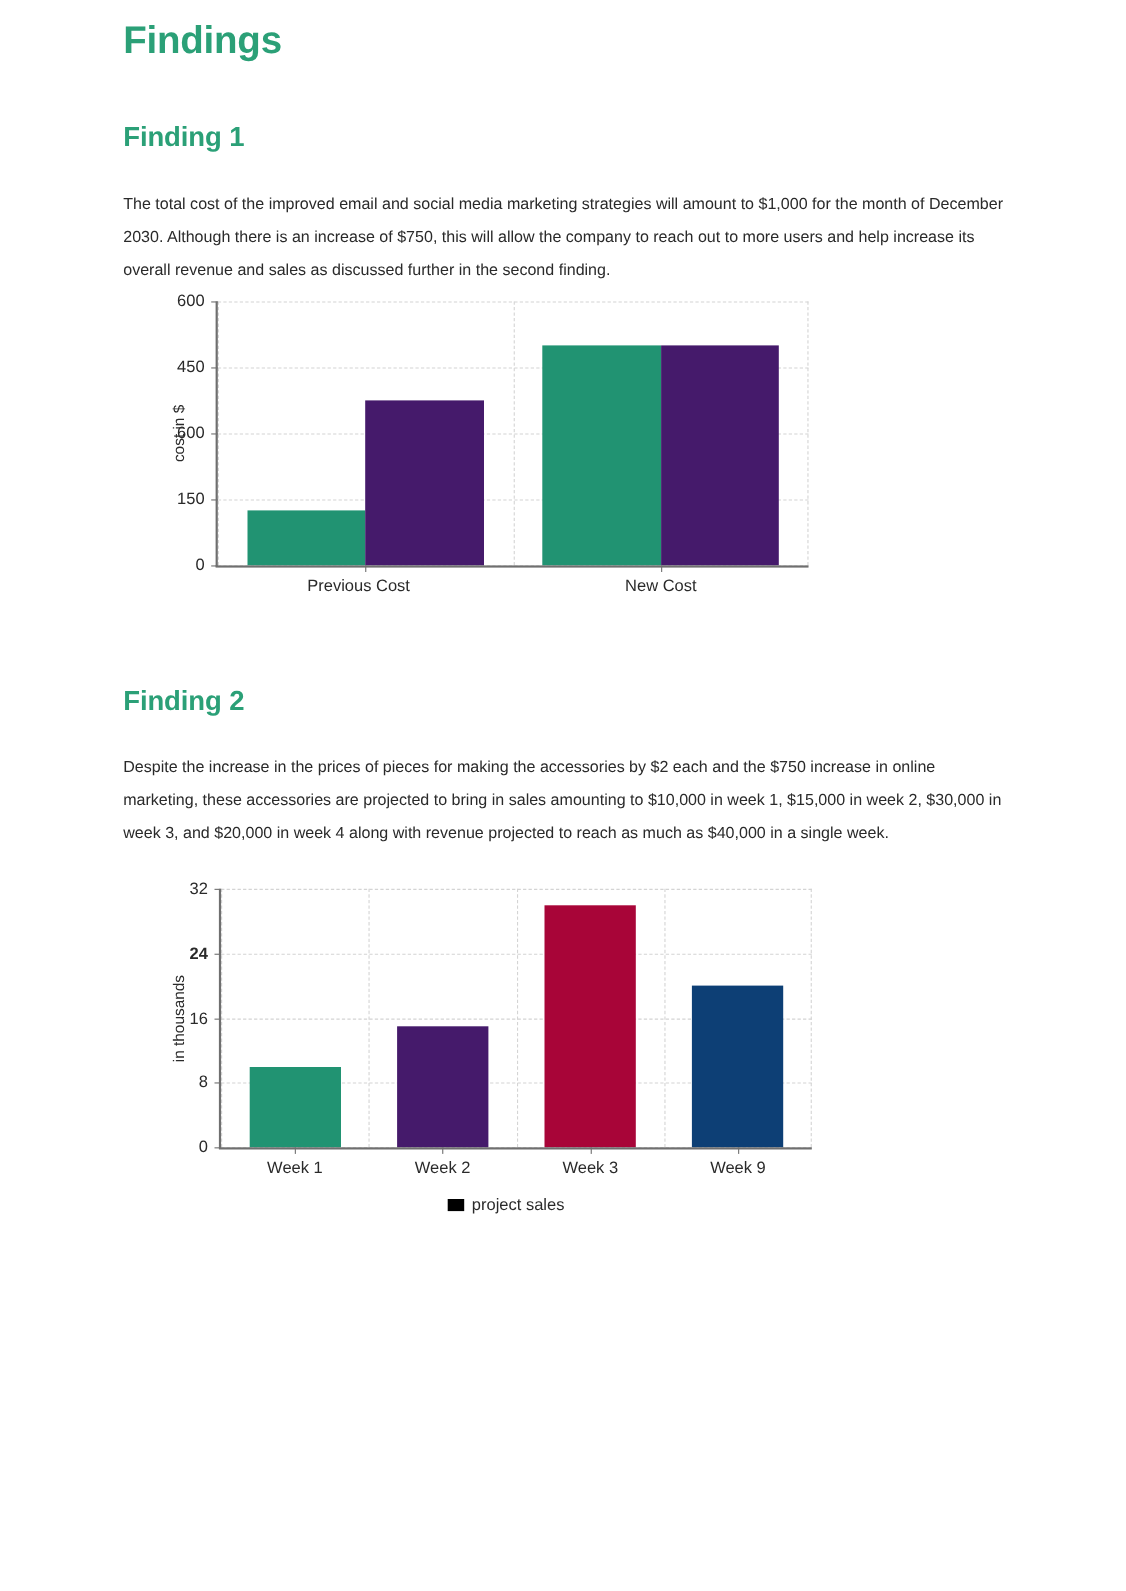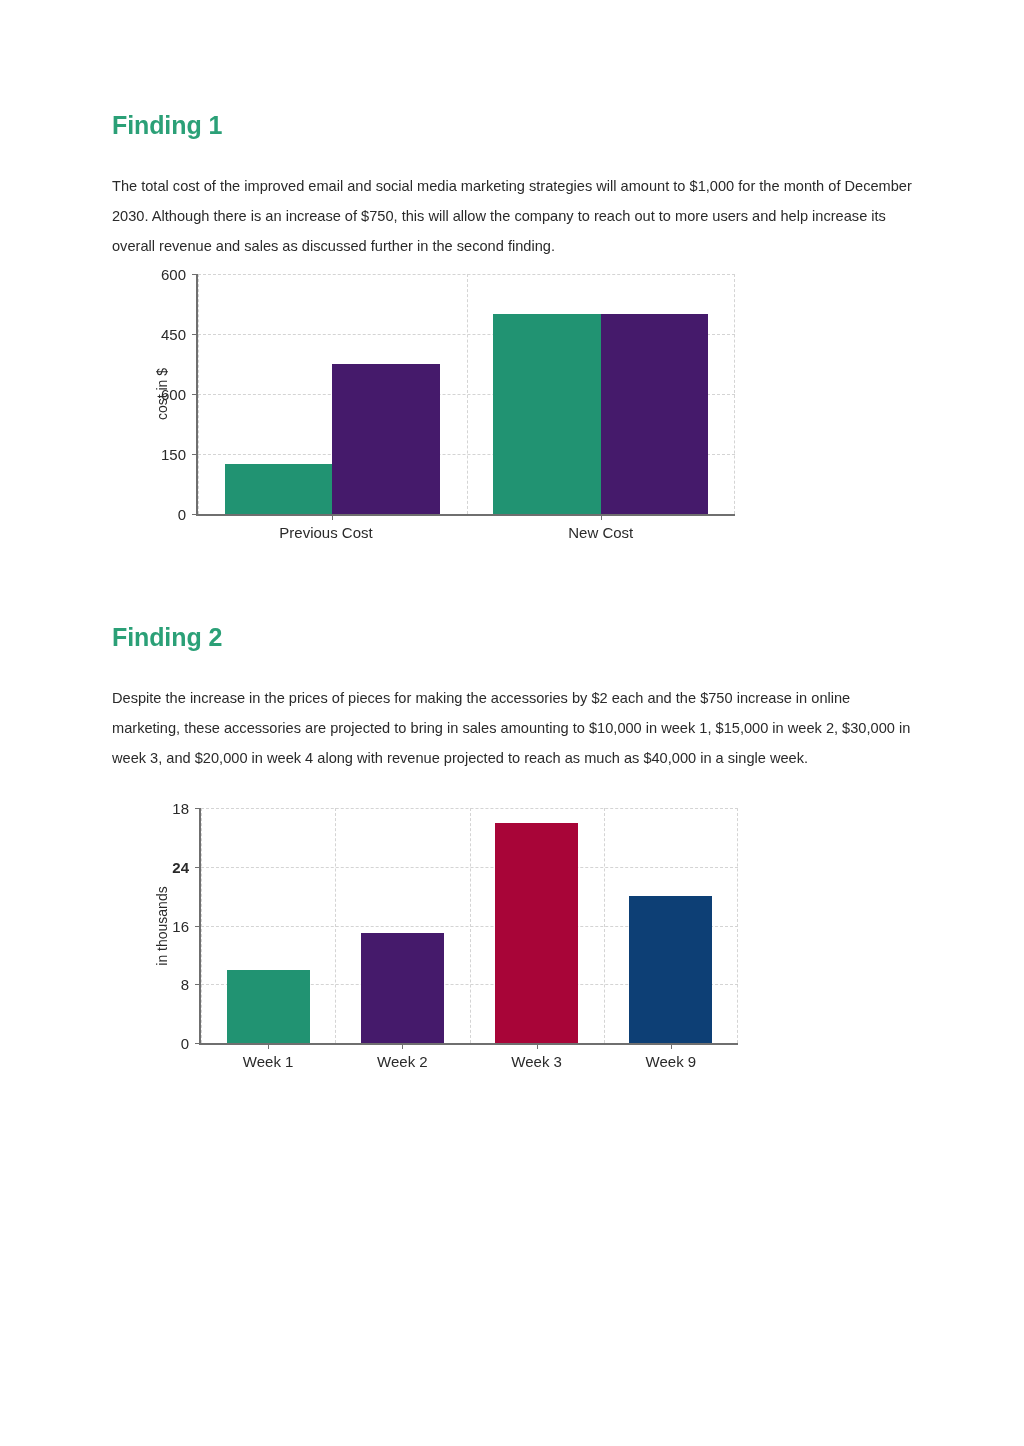--- a/index.html
+++ b/index.html
@@ -163,20 +163,21 @@
     width: 15px;
     height: 11px;
     display: inline-block;
   }
 </style>
 </head>
 <body>
 
 <div class="page">
 
+  <div class="h1-title">Findings</div>
 
   <div class="h2-title" id="finding1-heading">Finding 1</div>
   <div class="body-par" id="finding1-text">The total cost of the improved email and social media marketing strategies will amount to $1,000 for the month of December 2030. Although there is an increase of $750, this will allow the company to reach out to more users and help increase its overall revenue and sales as discussed further in the second finding.</div>
 
   <div class="chart" id="chart1">
       <div class="plot-wrap" style="width: 100%; height: 100%;">
         <div class="ylabel" style="left: 14px; top: 136px; transform: rotate(-90deg) translateX(-50%);">cost in $</div>
         <div class="plot-area" style="left: 58px; top: 16px; width: 537px; height: 240px;">
           <div class="gridline-h" style="top: 240px;"></div>
           <div class="gridline-h" style="top: 180px;"></div>
@@ -233,28 +234,34 @@
           <div class="bar" style="left: 428.257px; width: 83.235px; height: 146.875px; background: rgb(13, 63, 117);"></div>
         </div>
         <div class="ytick" style="top: 248px; width: 49px; left: 0px;">0</div>
         <div class="ytick-mark" style="left: 55px; top: 248px;"></div>
         <div class="ytick" style="top: 189.25px; width: 49px; left: 0px;">8</div>
         <div class="ytick-mark" style="left: 55px; top: 189.25px;"></div>
         <div class="ytick" style="top: 130.5px; width: 49px; left: 0px;">16</div>
         <div class="ytick-mark" style="left: 55px; top: 130.5px;"></div>
         <div class="ytick" style="top: 71.75px; width: 49px; left: 0px; font-weight: bold;">24</div>
         <div class="ytick-mark" style="left: 55px; top: 71.75px;"></div>
-        <div class="ytick" style="top: 13px; width: 49px; left: 0px;">18</div>
+        <div class="ytick" style="top: 13px; width: 49px; left: 0px;">32</div>
         <div class="ytick-mark" style="left: 55px; top: 13px;"></div>
         <div class="axis-y" style="left: 59px; top: 13px; height: 236px;"></div>
         <div class="axis-x" style="left: 59px; top: 248px; width: 539px;"></div>
         <div class="xtick-mark" style="left: 128.125px; top: 248px;"></div>
         <div class="xtick-label" style="left: 128.125px; top: 258px;">Week 1</div>
         <div class="xtick-mark" style="left: 262.375px; top: 248px;"></div>
         <div class="xtick-label" style="left: 262.375px; top: 258px;">Week 2</div>
         <div class="xtick-mark" style="left: 396.625px; top: 248px;"></div>
         <div class="xtick-label" style="left: 396.625px; top: 258px;">Week 3</div>
         <div class="xtick-mark" style="left: 530.875px; top: 248px;"></div>
         <div class="xtick-label" style="left: 530.875px; top: 258px;">Week 9</div>
+        <div class="legend" style="top: 292px;">
+          <div class="legend-item">
+            <span class="legend-swatch" style="background: rgb(0, 0, 0);"></span>
+            <span>project sales</span>
+          </div>
+        </div>
       </div>
     </div>
 
 </div>
 
 </body></html>

